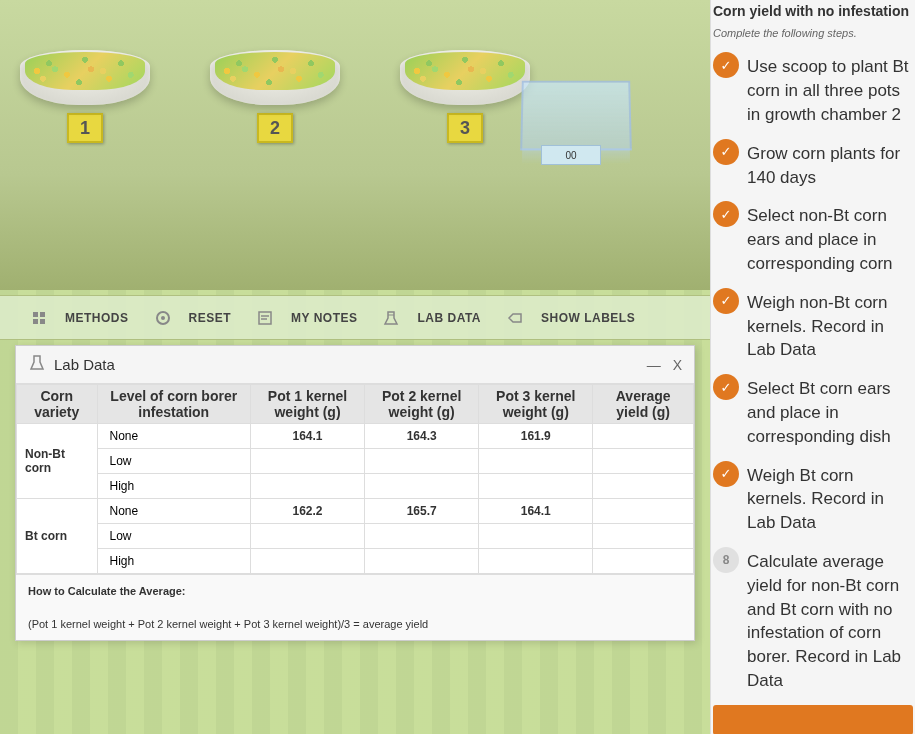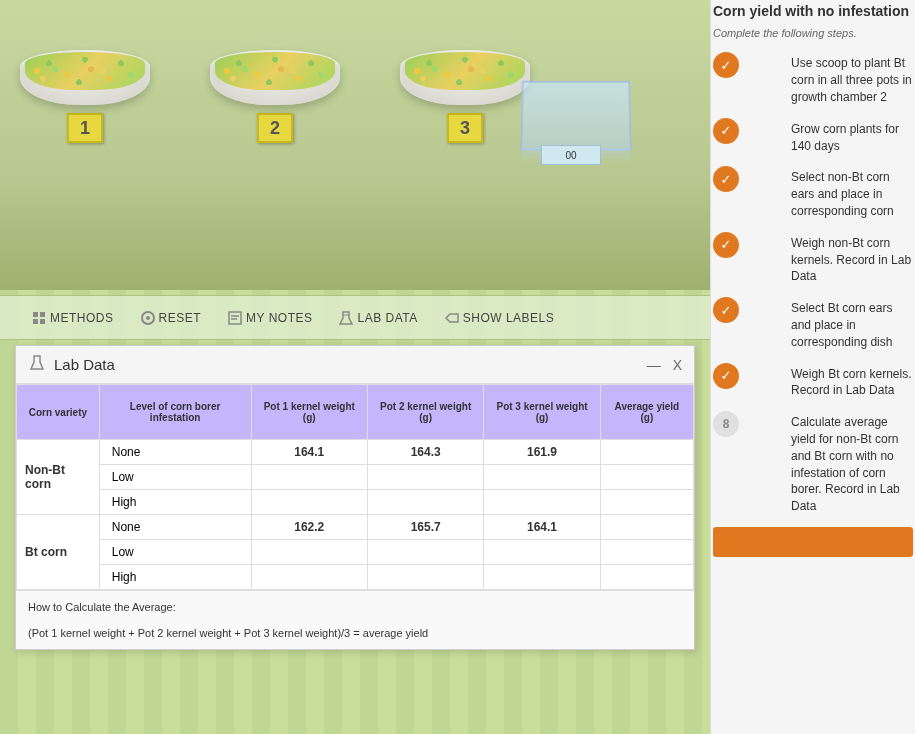--- a/index.html
+++ b/index.html
@@ -165,24 +165,24 @@
       border-bottom: 1px solid #b0c080;
       display: flex;
       align-items: center;
       gap: 25px;
       padding: 0 30px;
     }
 
     .toolbar-btn {
       display: flex;
       align-items: center;
-      gap: 2px;
+      gap: 17px;
       cursor: pointer;
       font-size: 12px;
-      font-weight: normal;
+      font-weight: bold;
       color: #444;
       text-transform: uppercase;
       letter-spacing: 0.5px;
     }
 
     .toolbar-icon {
       width: 18px;
       height: 18px;
       display: flex;
       align-items: center;
@@ -225,27 +225,27 @@
       cursor: pointer;
     }
 
     .data-table {
       width: 100%;
       border-collapse: collapse;
       font-size: 12px;
     }
 
     .data-table th {
-      background: #c4b5fd;
+      background: #e5e5e5;
       border: 1px solid #ddd;
-      padding: 16px 8px;
+      padding: 3px 8px;
       text-align: center;
       font-weight: bold;
       color: #333;
-      font-size: 10px;
+      font-size: 14px;
     }
 
     .data-table td {
       border: 1px solid #ddd;
       padding: 5px 8px;
       text-align: center;
       color: #333;
       font-size: 12px;
       font-weight: bold;
     }
@@ -264,22 +264,22 @@
 
     .formula-area {
       padding: 10px 12px;
       background: #f9f9f9;
       border-top: 1px solid #ddd;
       font-size: 11px;
       color: #333;
     }
 
     .formula-title {
-      font-weight: normal;
-      margin-bottom: 14px;
+      font-weight: bold;
+      margin-bottom: 21px;
     }
 
     
     .sidebar {
       width: 205px;
       height: 734px;
       background: #f5f5f5;
       border-left: 1px solid #ddd;
       overflow-y: auto;
       padding: 2px;
@@ -325,25 +325,24 @@
     }
 
     .step-icon.pending {
       background: #e0e0e0;
       color: #888;
       font-weight: bold;
       font-size: 12px;
     }
 
     .step-text {
-      font-size: 12px;
+      font-size: 17px;
       color: #333;
       line-height: 1.4;
       padding-top: 3px;
-      margin-left: 44px;
     }
 
     .orange-bar {
       width: 100%;
       height: 30px;
       background: #e07820;
       margin-top: 8px;
       border-radius: 3px;
     }
   </style>

